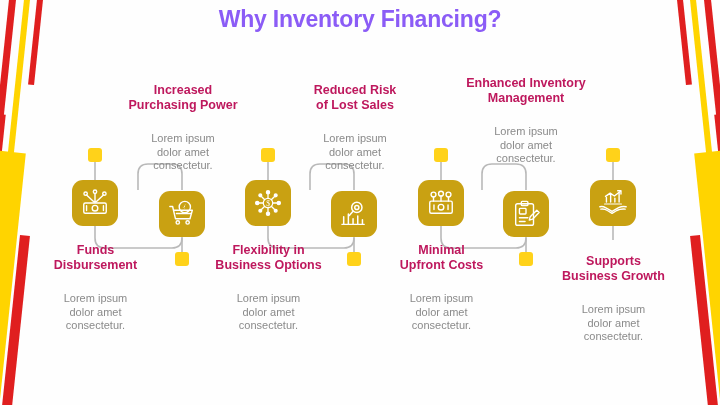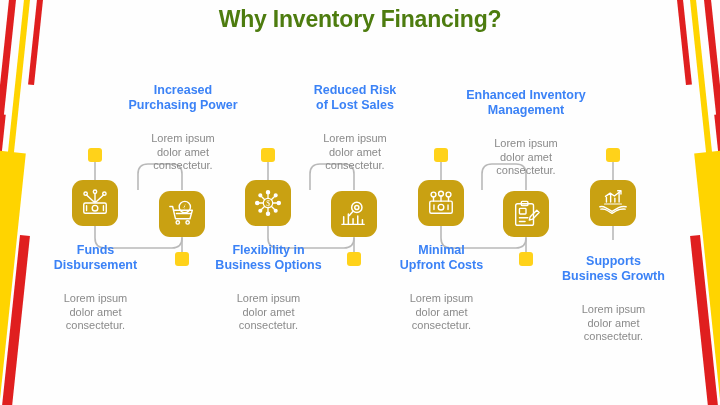--- a/index.html
+++ b/index.html
@@ -34,21 +34,21 @@
   .r2 { right:25px;  top:-10px;  width:6px;  height:180px; background:#ffd400; transform:rotate(-6deg); transform-origin:top right; position:absolute; }
   .r3 { right:38px;  top:-10px;  width:6px;  height:95px;  background:#e01f1f; transform:rotate(-6deg); transform-origin:top right; position:absolute; }
   .r4 { right:-40px; top:110px;  width:46px; height:330px; background:#e01f1f; transform:rotate(-6deg); transform-origin:top right; position:absolute; }
   .r5 { right:-8px;  top:150px;  width:34px; height:300px; background:#ffd400; transform:rotate(-6deg); transform-origin:top right; position:absolute; }
   .r6 { right:20px;  top:235px;  width:10px; height:230px; background:#e01f1f; transform:rotate(-6deg); transform-origin:top right; position:absolute; }
 
   
   #title {
     position:absolute; left:0; top:6px; width:720px;
     text-align:center;
-    font-size:23px; font-weight:bold; color:#4d7c0f;
+    font-size:23px; font-weight:bold; color:#8b5cf6;
     letter-spacing:-0.2px;
   }
 
   
   #connectors { position:absolute; left:0; top:0; width:720px; height:405px; }
 
   
   .node { position:absolute; }
   .tile {
     position:absolute;
@@ -61,21 +61,21 @@
   .dot {
     position:absolute;
     width:14px; height:14px;
     border-radius:3px;
     background:#ffd21a;
   }
 
   
   .txt { position:absolute; text-align:center; }
   .hd {
-    font-size:12.5px; font-weight:bold; color:#3b82f6;
+    font-size:12.5px; font-weight:bold; color:#be185d;
     line-height:14.5px;
     text-align:center;
   }
   .bd {
     font-size:11px; color:#8a8a8a; line-height:13.5px;
     margin-top:20px;
   }
 </style>
 </head>
 <body>
@@ -266,21 +266,21 @@
     <div class="dot" style="left:519px; top:252px;"></div>
     <div class="tile" style="left:503px; top:191px;">
       <svg width="30" height="30" viewBox="0 0 32 32" stroke="#ffffff" fill="none" stroke-width="1.5" stroke-linecap="round" stroke-linejoin="round">
         <rect x="5" y="5" width="19" height="23" rx="2"></rect>
         <rect x="11" y="2.5" width="7" height="4.5" rx="1"></rect>
         <rect x="9" y="10" width="7" height="6" rx="0.8"></rect>
         <path d="M9 20 L18 20 M9 24 L15 24"></path>
         <path d="M27.5 12 L20.5 19 L19.5 22.5 L23 21.5 L30 14.5 Z"></path>
       </svg>
     </div>
-    <div class="txt" style="left:453px; top:88px; width:146px;">
+    <div class="txt" style="left:453px; top:76px; width:146px;">
       <div class="hd">
         <div>Enhanced Inventory</div>
         <div>Management</div>
       </div>
       <div class="bd">
         <div>Lorem ipsum</div>
         <div>dolor amet</div>
         <div>consectetur.</div>
       </div>
     </div>

